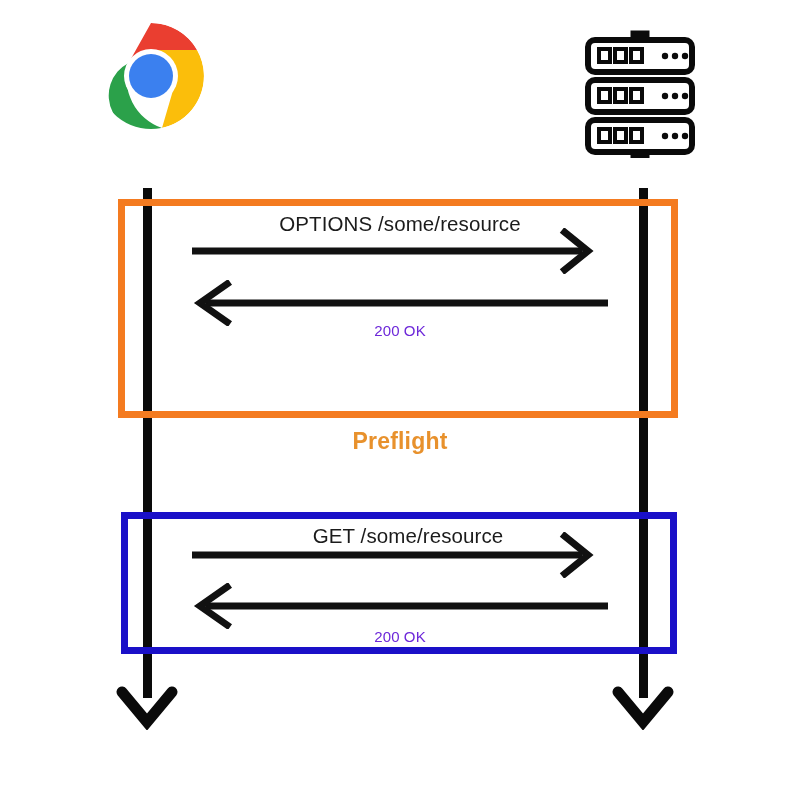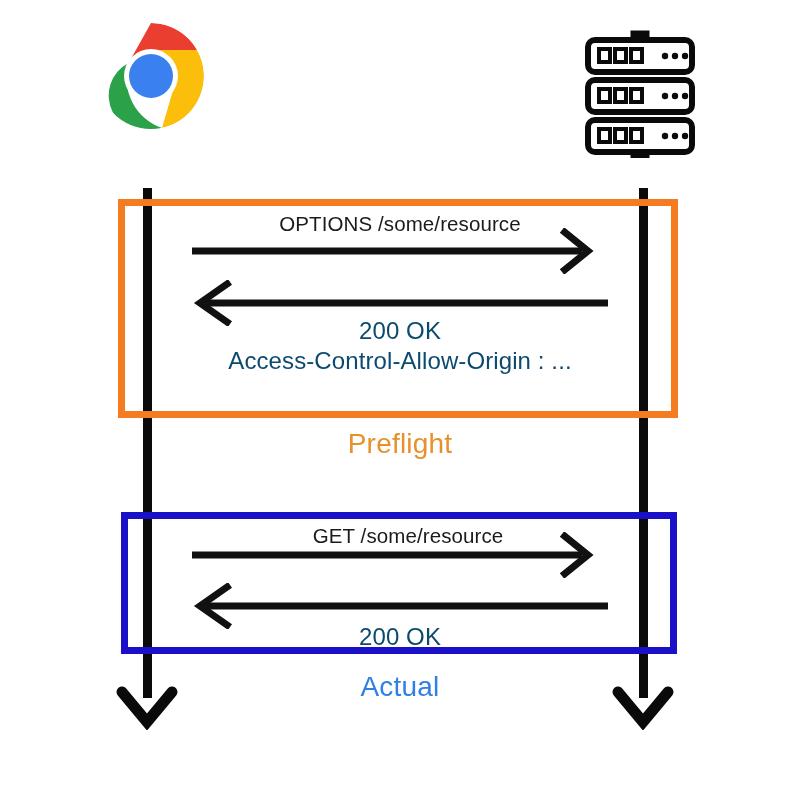--- a/index.html
+++ b/index.html
@@ -86,24 +86,25 @@
     left: 121px;
     top: 512px;
     width: 556px;
     height: 142px;
     border: 7px solid #1A10C8;
   }
 
   
   .phase-label {
     position: absolute;
-    font-size: 28px;
+    font-size: 23px;
     letter-spacing: 0.2px;
     white-space: nowrap;
     text-align: center;
+    font-weight: bold;
   }
   #preflight-label {
     left: 0;
     top: 428px;
     width: 800px;
     color: #E8912C;
   }
   #actual-label {
     left: 0;
     top: 671px;
@@ -131,22 +132,22 @@
     text-align: center;
     letter-spacing: 0.1px;
   }
   .msg-label-block {
     position: absolute;
     text-align: center;
     width: 800px;
     left: 0;
   }
   .msg-label-block > div {
-    font-size: 24px;
-    color: #0c4a6e;
+    font-size: 15px;
+    color: #6d28d9;
     white-space: nowrap;
     line-height: 30px;
     letter-spacing: 0.1px;
   }
 
   #label-options { left: 0; top: 212px; width: 800px; }
   #label-preflight-response { top: 316px; }
   #label-get { left: 8px; top: 524px; width: 800px; }
   #label-actual-response { top: 622px; }
 </style>
@@ -256,21 +257,20 @@
 
   <div class="msg-arrow" id="msg-preflight-200-arrow">
     <svg viewBox="0 0 420 46" width="420" height="46" preserveAspectRatio="none" aria-hidden="true">
       <line x1="16" y1="23" x2="418" y2="23" stroke="#111111" stroke-width="7" stroke-linecap="butt"></line>
       <polyline points="40,2 10,23 40,44" fill="none" stroke="#111111" stroke-width="7" stroke-linecap="butt" stroke-linejoin="miter"></polyline>
     </svg>
   </div>
 
   <div class="msg-label-block" id="label-preflight-response">
     <div>200 OK</div>
-    <div>Access-Control-Allow-Origin : ...</div>
   </div>
 
   <div class="phase-label" id="preflight-label">Preflight</div>
 
   <div class="phase-box" id="actual-box"></div>
 
   <div class="msg-label" id="label-get">GET /some/resource</div>
 
   <div class="msg-arrow" id="msg-get-arrow">
     <svg viewBox="0 0 410 46" width="410" height="46" preserveAspectRatio="none" aria-hidden="true">
@@ -283,15 +283,14 @@
     <svg viewBox="0 0 420 46" width="420" height="46" preserveAspectRatio="none" aria-hidden="true">
       <line x1="16" y1="23" x2="418" y2="23" stroke="#111111" stroke-width="7" stroke-linecap="butt"></line>
       <polyline points="40,2 10,23 40,44" fill="none" stroke="#111111" stroke-width="7" stroke-linecap="butt" stroke-linejoin="miter"></polyline>
     </svg>
   </div>
 
   <div class="msg-label-block" id="label-actual-response">
     <div>200 OK</div>
   </div>
 
-  <div class="phase-label" id="actual-label">Actual</div>
 
 </div>
 
 </body></html>

